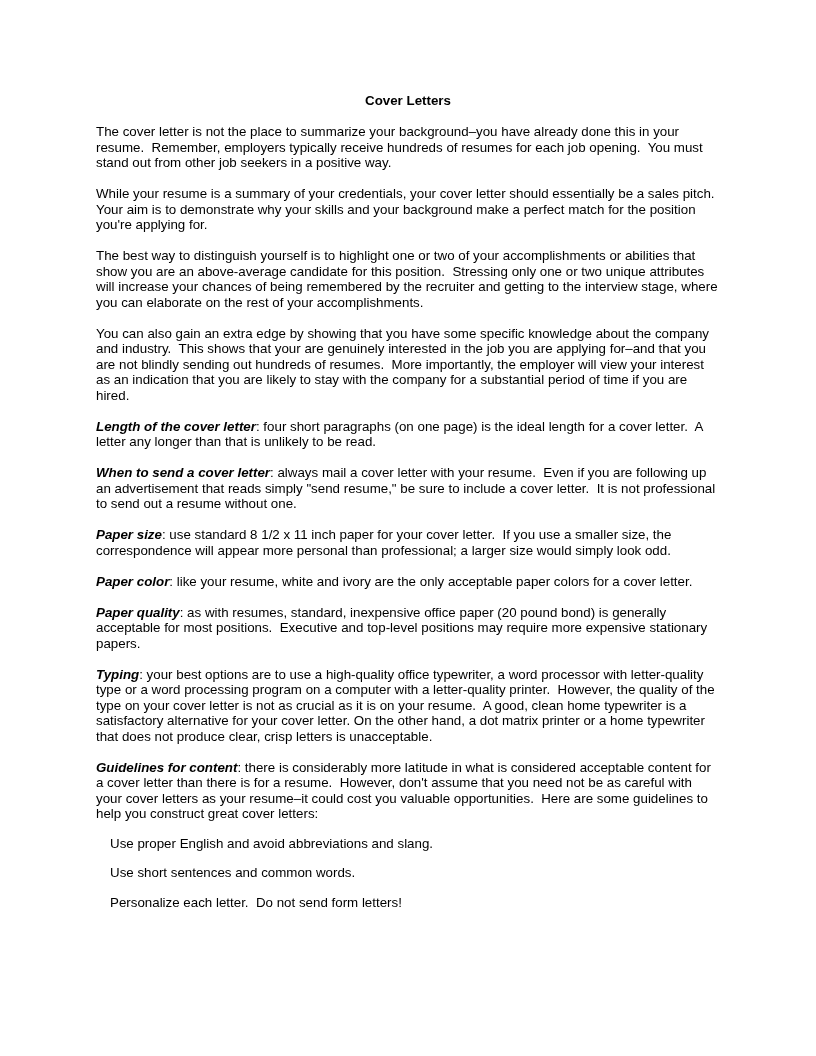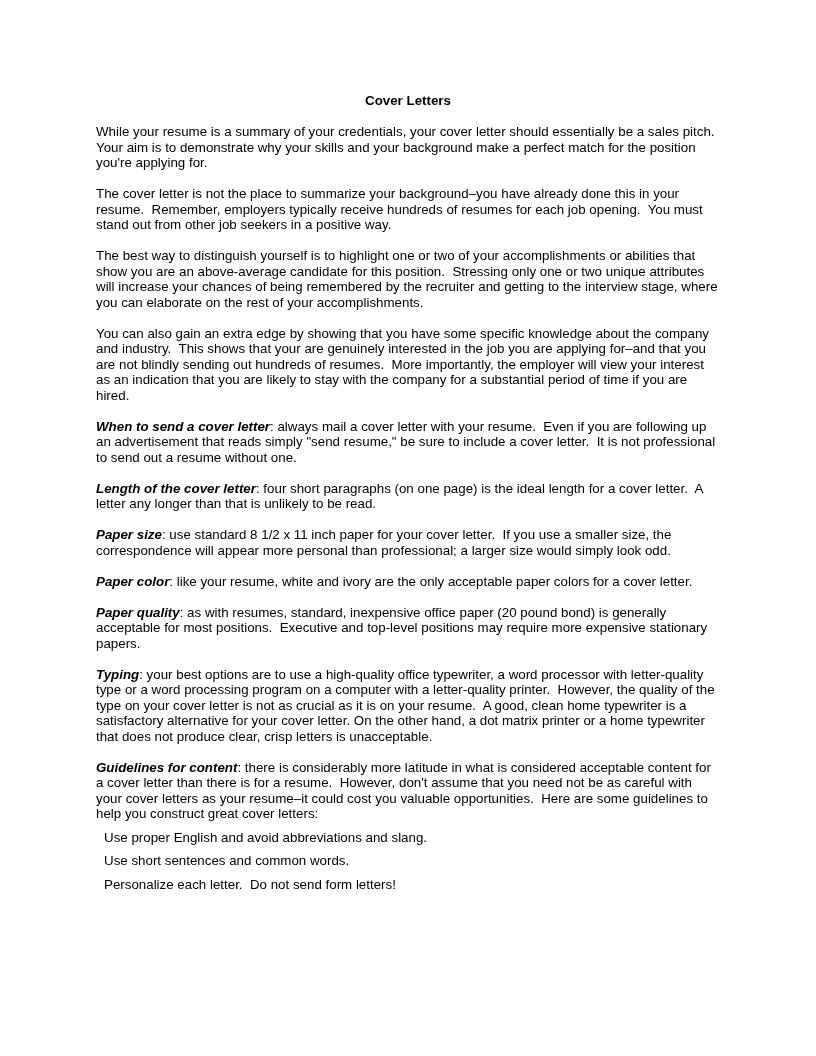--- a/index.html
+++ b/index.html
@@ -38,39 +38,39 @@
     margin: 0 0 15.5px 0;
   }
   .section-heading .heading-text {
     text-decoration: underline;
   }
   .lead {
     font-weight: bold;
     font-style: italic;
   }
   .gline {
-    margin: 8px;
+    margin: 14px;
     white-space: pre-wrap;
   }
 </style>
 </head>
 <body>
 
 <div class="page">
   <div class="doc-title">Cover Letters</div>
 
+  <p class="para">The cover letter is not the place to summarize your background–you have already done this in your resume.  Remember, employers typically receive hundreds of resumes for each job opening.  You must stand out from other job seekers in a positive way.</p>
   <p class="para">While your resume is a summary of your credentials, your cover letter should essentially be a sales pitch.  Your aim is to demonstrate why your skills and your background make a perfect match for the position you're applying for.</p>
-  <p class="para">The cover letter is not the place to summarize your background–you have already done this in your resume.  Remember, employers typically receive hundreds of resumes for each job opening.  You must stand out from other job seekers in a positive way.</p>
   <p class="para">The best way to distinguish yourself is to highlight one or two of your accomplishments or abilities that show you are an above-average candidate for this position.  Stressing only one or two unique attributes will increase your chances of being remembered by the recruiter and getting to the interview stage, where you can elaborate on the rest of your accomplishments.</p>
   <p class="para">You can also gain an extra edge by showing that you have some specific knowledge about the company and industry.  This shows that your are genuinely interested in the job you are applying for–and that you are not blindly sending out hundreds of resumes.  More importantly, the employer will view your interest as an indication that you are likely to stay with the company for a substantial period of time if you are hired.</p>
 
 
+  <p class="para"><span class="lead">Length of the cover letter</span><span>: four short paragraphs (on one page) is the ideal length for a cover letter.  A letter any longer than that is unlikely to be read.</span></p>
+
   <p class="para"><span class="lead">When to send a cover letter</span><span>: always mail a cover letter with your resume.  Even if you are following up an advertisement that reads simply "send resume," be sure to include a cover letter.  It is not professional to send out a resume without one.</span></p>
-
-  <p class="para"><span class="lead">Length of the cover letter</span><span>: four short paragraphs (on one page) is the ideal length for a cover letter.  A letter any longer than that is unlikely to be read.</span></p>
 
   <p class="para"><span class="lead">Paper size</span><span>: use standard 8 1/2 x 11 inch paper for your cover letter.  If you use a smaller size, the correspondence will appear more personal than professional; a larger size would simply look odd.</span></p>
 
   <p class="para"><span class="lead">Paper color</span><span>: like your resume, white and ivory are the only acceptable paper colors for a cover letter.</span></p>
 
   <p class="para"><span class="lead">Paper quality</span><span>: as with resumes, standard, inexpensive office paper (20 pound bond) is generally acceptable for most positions.  Executive and top-level positions may require more expensive stationary papers.</span></p>
 
 
   <p class="para"><span class="lead">Typing</span><span>: your best options are to use a high-quality office typewriter, a word processor with letter-quality type or a word processing program on a computer with a letter-quality printer.  However, the quality of the type on your cover letter is not as crucial as it is on your resume.  A good, clean home typewriter is a satisfactory alternative for your cover letter. On the other hand, a dot matrix printer or a home typewriter that does not produce clear, crisp letters is unacceptable.</span></p>
 

